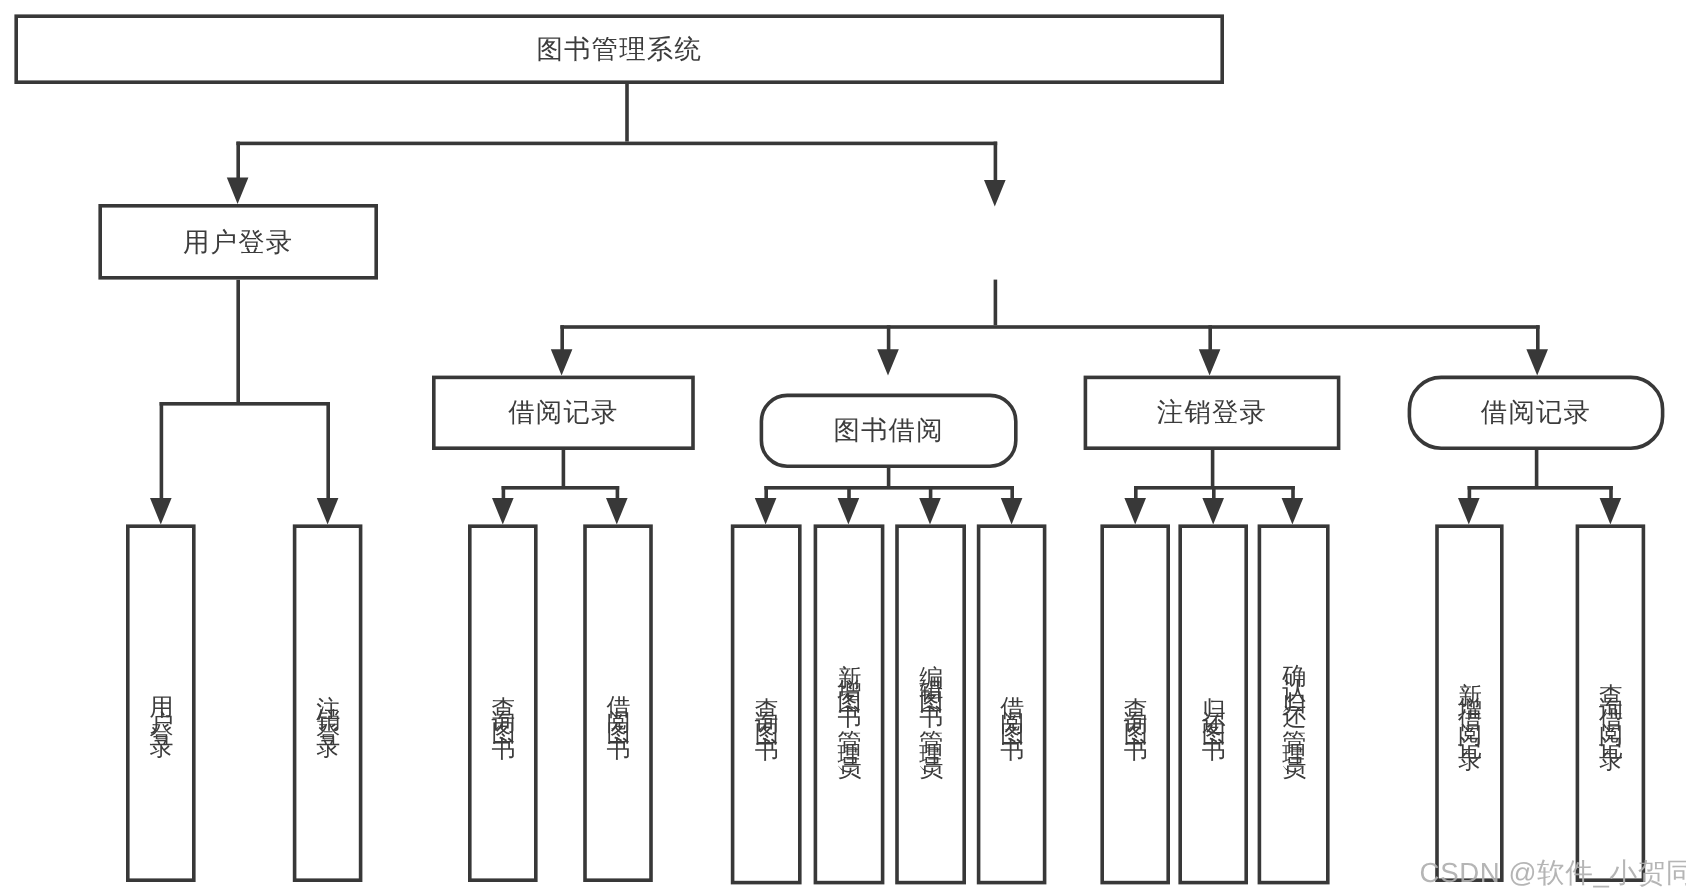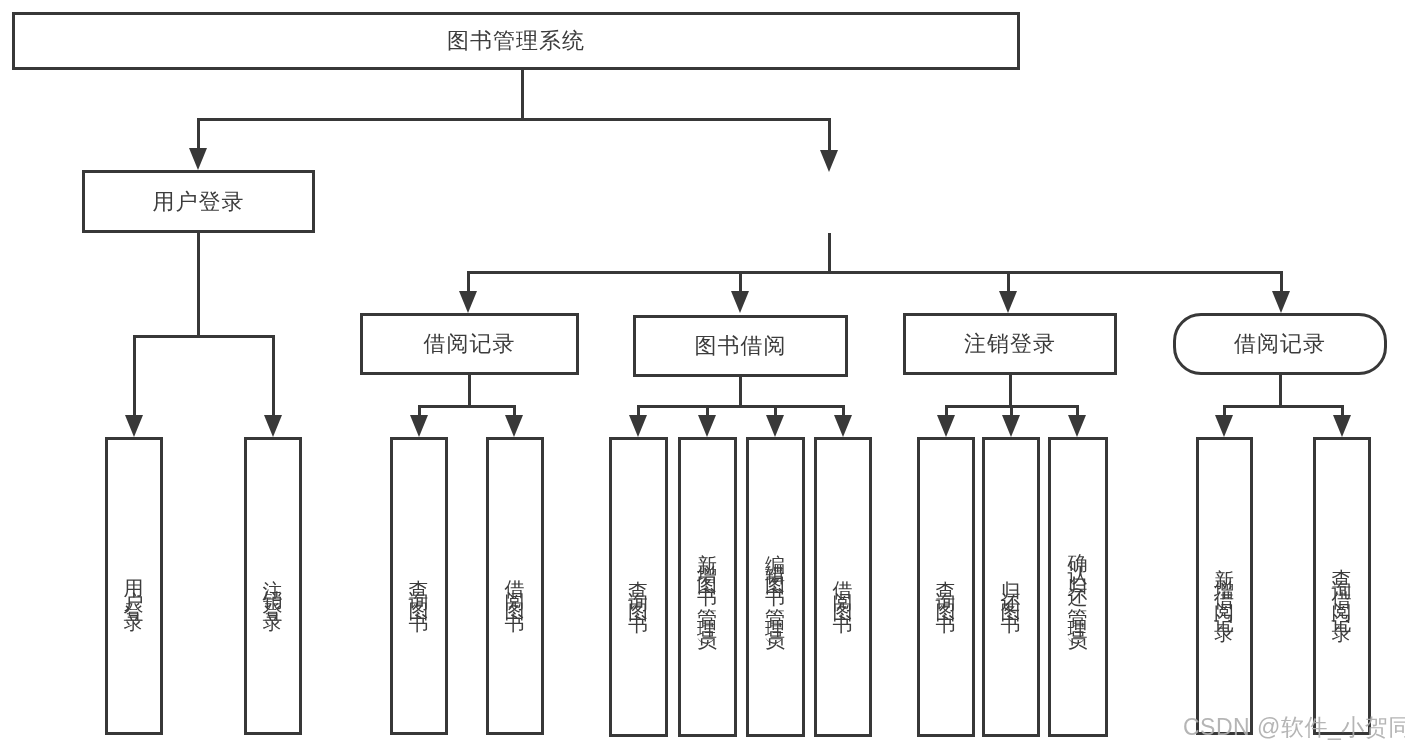--- a/index.html
+++ b/index.html
@@ -40,21 +40,21 @@
 
   <div class="box h" style="left:82px;top:170px;width:233px;height:63px;">
     <span>用户登录</span>
   </div>
 
 
   <div class="box h" style="left:360px;top:313px;width:219px;height:62px;">
     <span>借阅记录</span>
   </div>
 
-  <div class="box h" style="left:633px;top:315px;width:215px;height:62px;">
+  <div class="box h" style="left:633px;top:328px;width:215px;height:62px;border-radius:23px;">
     <span>图书借阅</span>
   </div>
 
   <div class="box h" style="left:903px;top:313px;width:214px;height:62px;">
     <span>注销登录</span>
   </div>
 
   <div class="box h" style="left:1173px;top:313px;width:214px;height:62px;border-radius:28px;">
     <span>借阅记录</span>
   </div>

